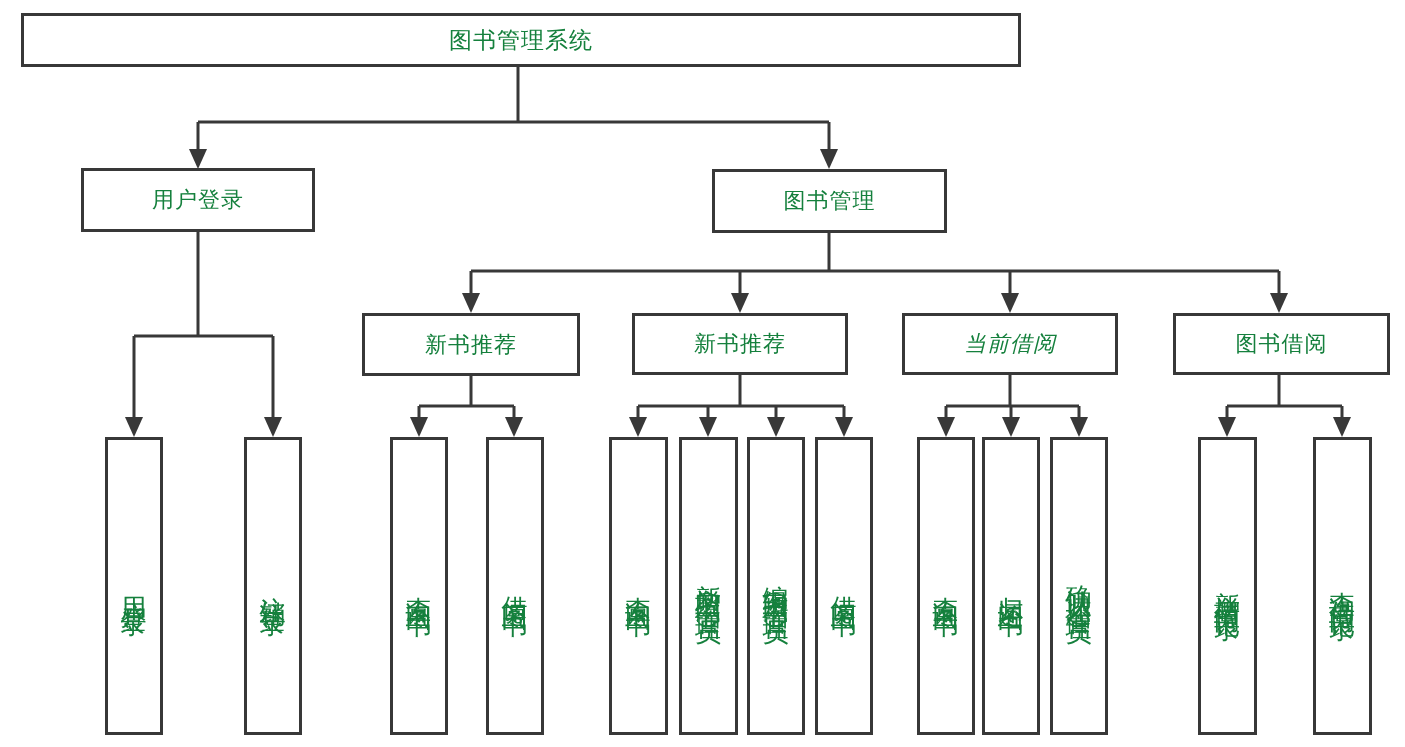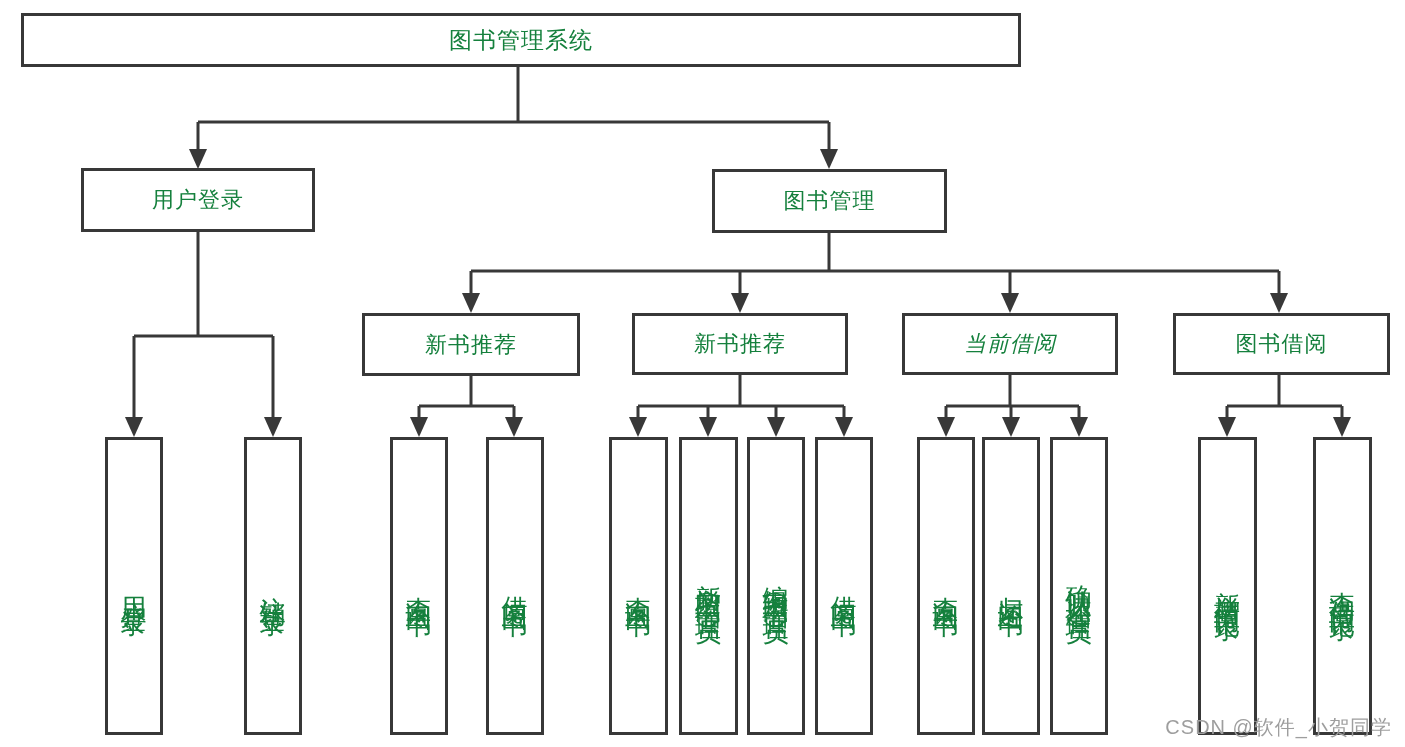--- a/index.html
+++ b/index.html
@@ -144,14 +144,13 @@
         <span class="label">确认归还（管理员）</span>
       </div>
       <div class="node vertical" style="left: 1198px; top: 437px; width: 59px; height: 298px;">
         <span class="label">新增借阅记录</span>
       </div>
       <div class="node vertical" style="left: 1313px; top: 437px; width: 59px; height: 298px;">
         <span class="label">查询借阅记录</span>
       </div>
     </div>
 
-  <div class="watermark">CSDN @软件_小贺同学</div>
 </div>
 
 </body></html>

